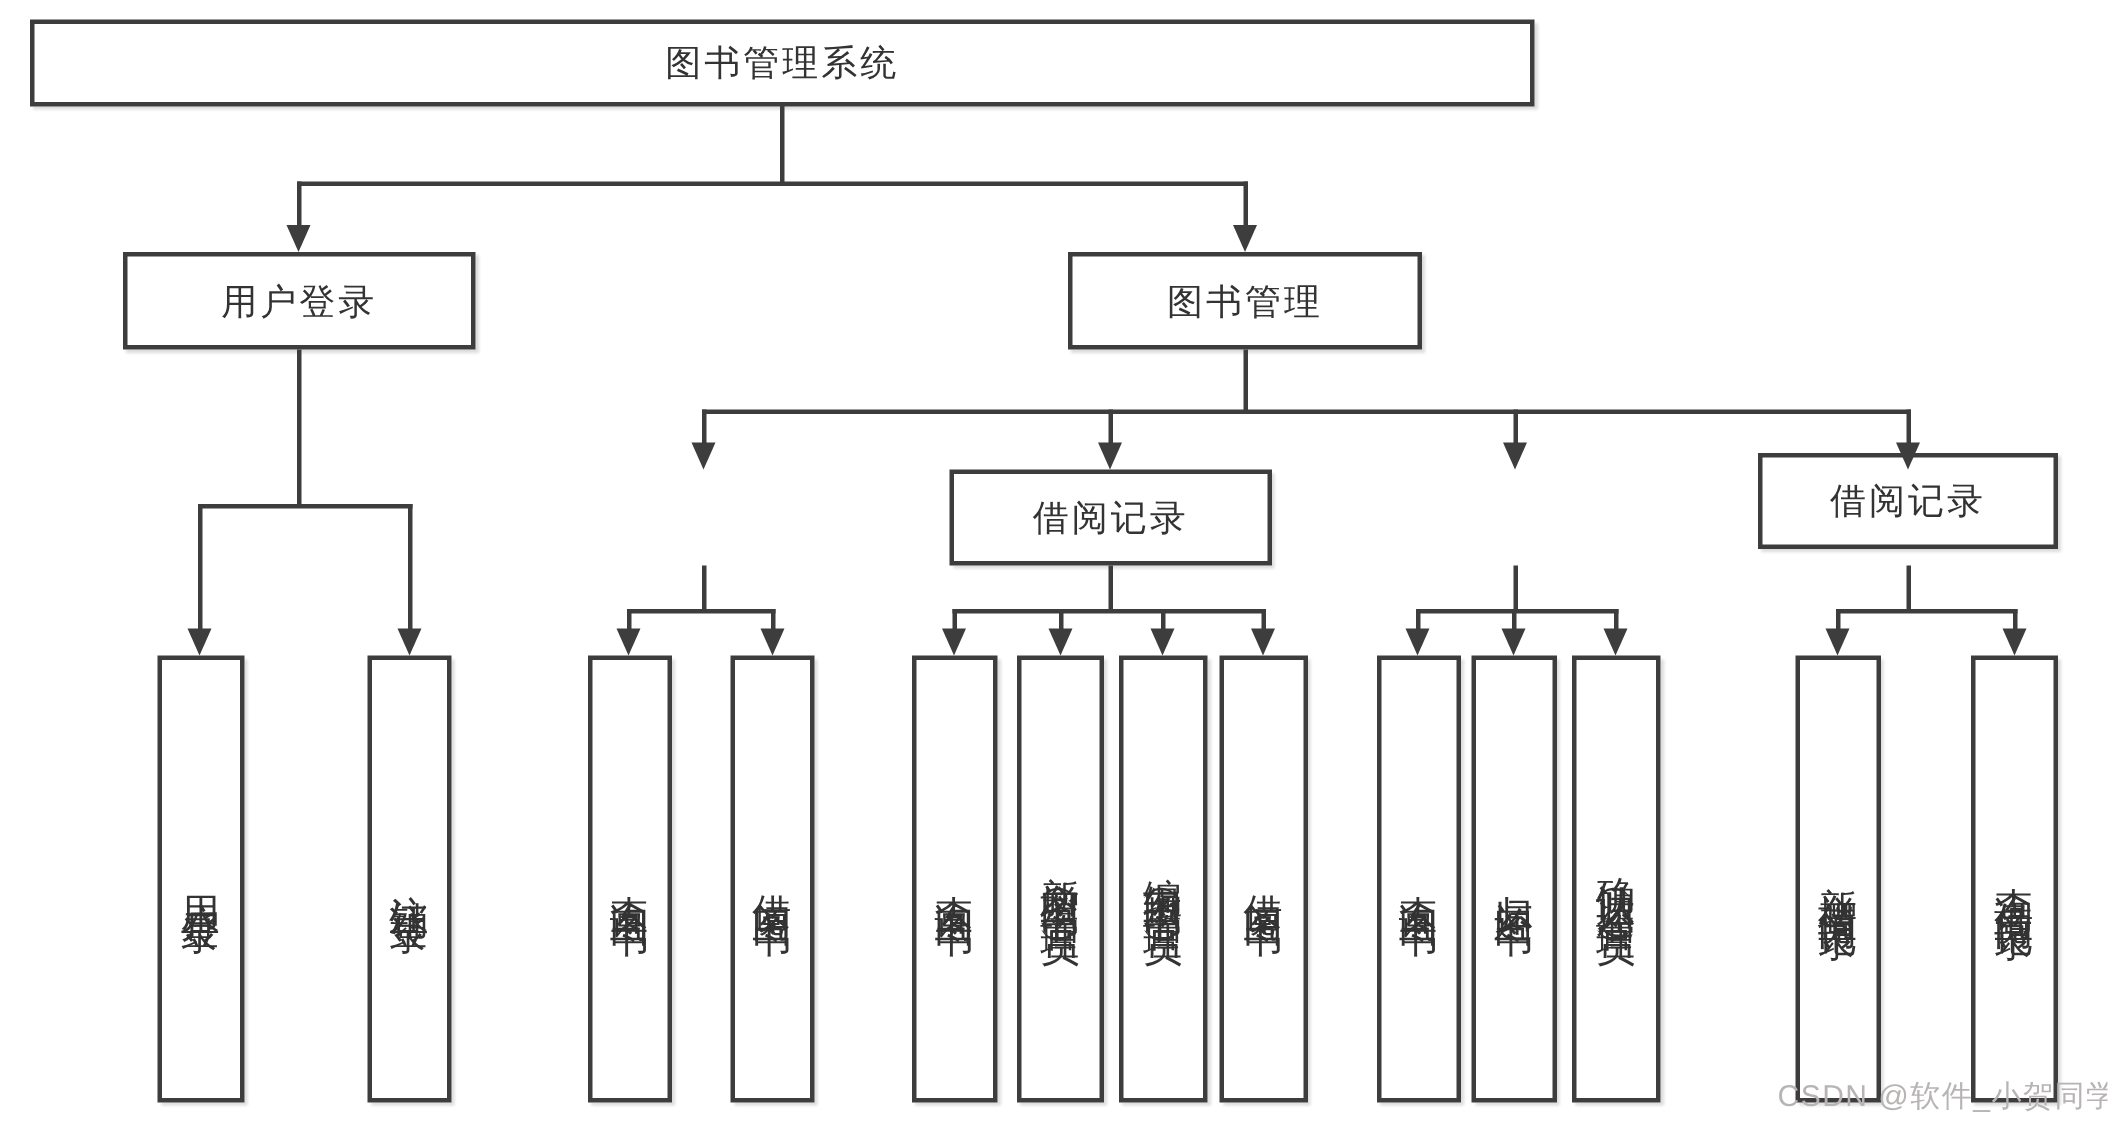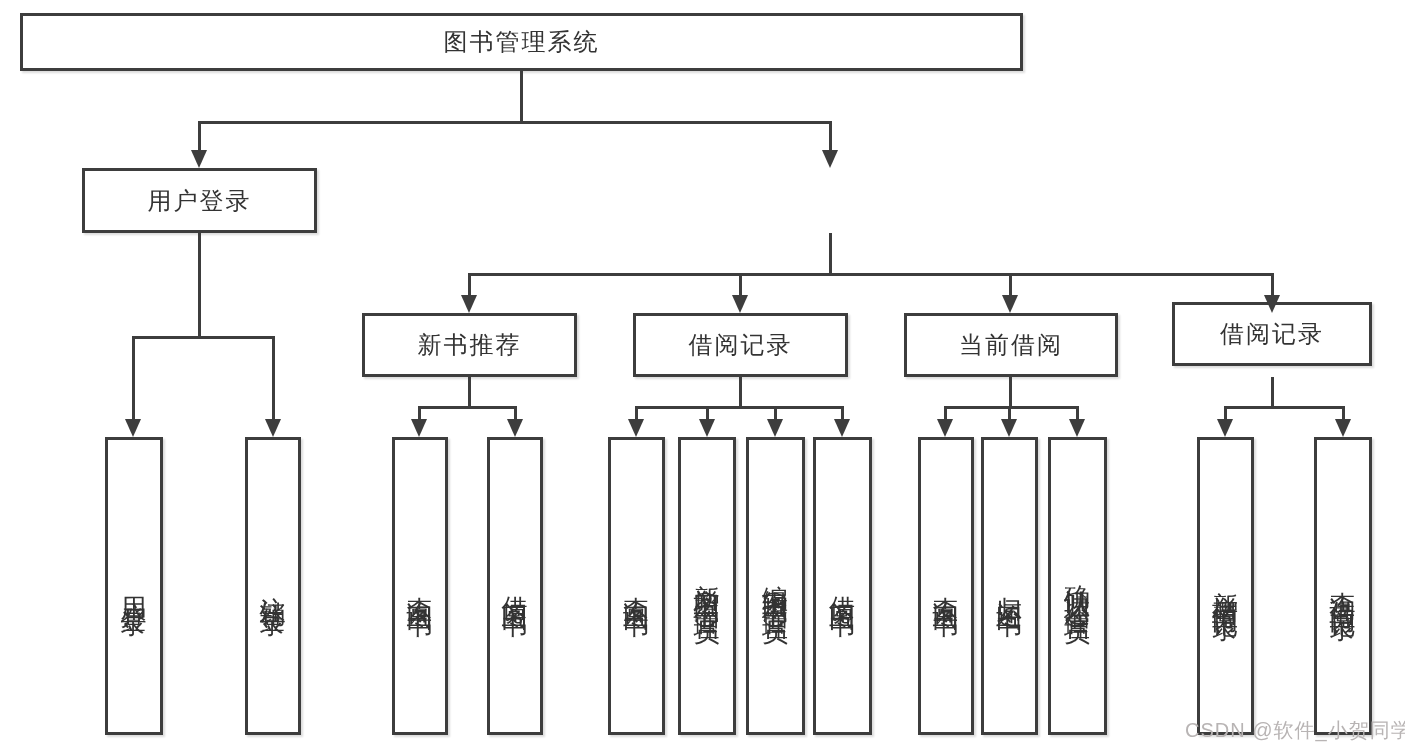--- a/index.html
+++ b/index.html
@@ -61,24 +61,23 @@
   }
 </style>
 </head>
 <body>
 
 <div class="canvas">
 
   <div class="box" style="left:20px;top:13px;width:1003px;height:58px">图书管理系统</div>
 
   <div class="box" style="left:82px;top:168px;width:235px;height:65px">用户登录</div>
+  <div class="box" style="left:712px;top:168px;width:236px;height:65px">图书管理</div>
 
-  <div class="box" style="left:362px;top:313px;width:215px;height:64px">新书推荐</div>
   <div class="box" style="left:633px;top:313px;width:215px;height:64px">借阅记录</div>
-  <div class="box" style="left:904px;top:313px;width:214px;height:64px">当前借阅</div>
   <div class="box" style="left:1172px;top:302px;width:200px;height:64px">借阅记录</div>
 
   <div class="box leaf" style="left:105px;top:437px;width:58px;height:298px">用户登录</div>
   <div class="box leaf" style="left:245px;top:437px;width:56px;height:298px">注销登录</div>
 
   <div class="box leaf" style="left:392px;top:437px;width:56px;height:298px">查询图书</div>
   <div class="box leaf" style="left:487px;top:437px;width:56px;height:298px">借阅图书</div>
 
   <div class="box leaf" style="left:608px;top:437px;width:57px;height:298px">查询图书</div>
   <div class="box leaf" style="left:678px;top:437px;width:58px;height:298px">新增图书（管理员）</div>

